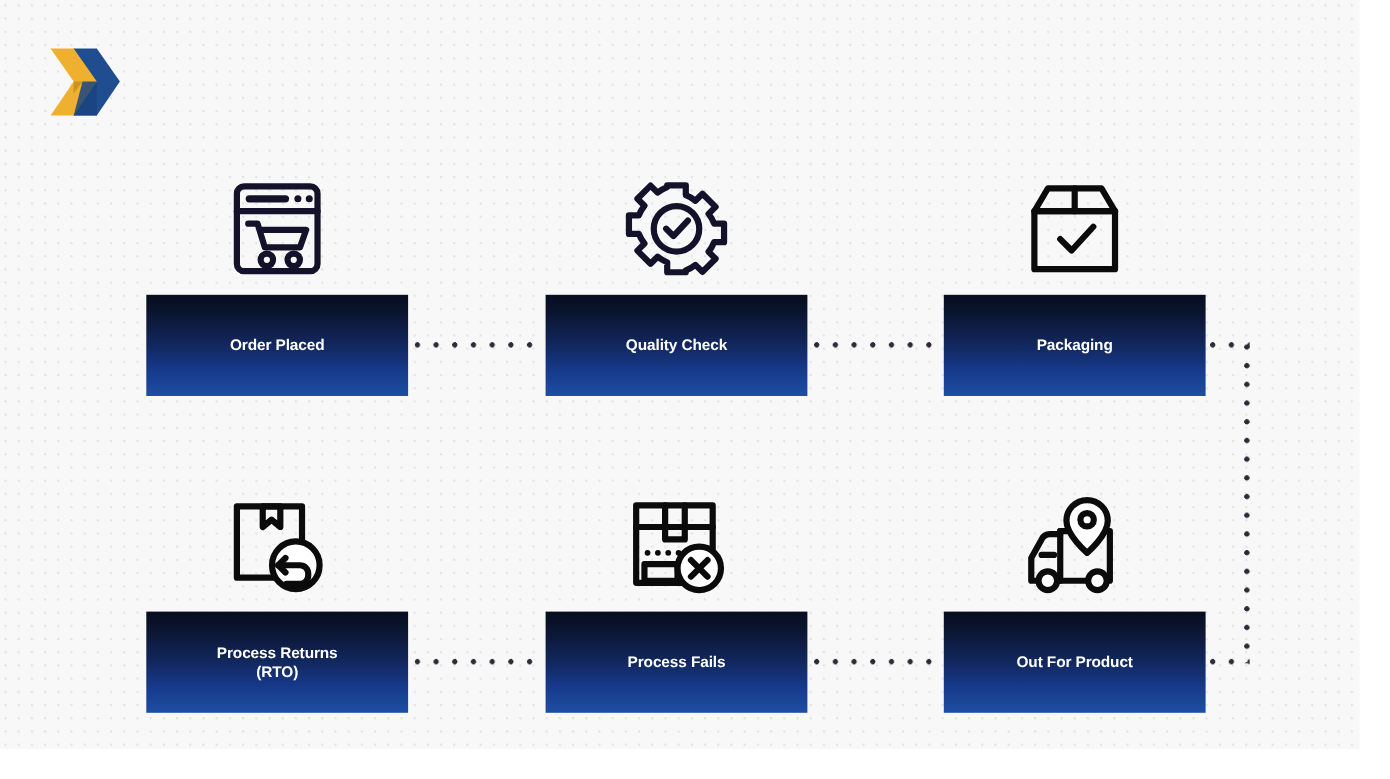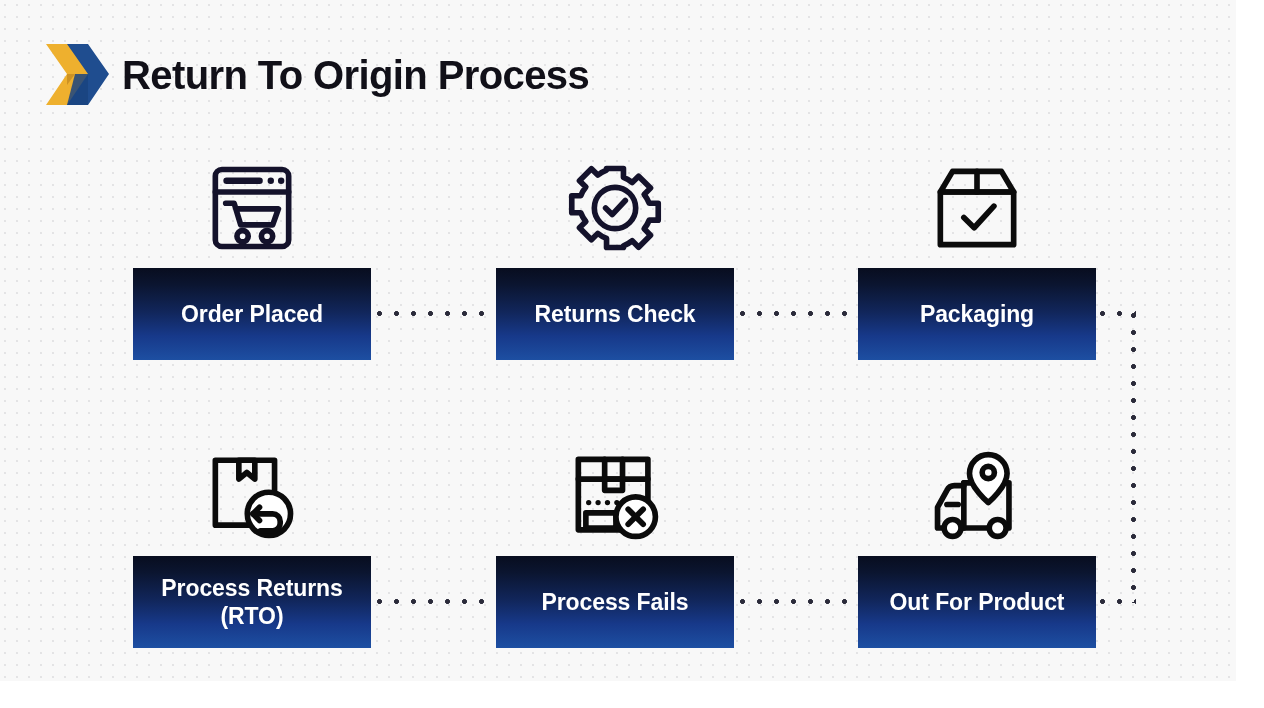--- a/index.html
+++ b/index.html
@@ -95,21 +95,21 @@
         #11265b 48%,
         #17398a 74%,
         #1d4fa2 100%);
     display: flex;
     align-items: center;
     justify-content: center;
     box-sizing: border-box;
   }
   .node-label {
     color: #ffffff;
-    font-size: 23px;
+    font-size: 14px;
     font-weight: 700;
     letter-spacing: -0.1px;
     text-align: center;
     line-height: 1.22;
     font-family: "Liberation Sans", sans-serif;
     white-space: pre-line;
   }
 
   
   #node-order-placed   { left: 133px; top: 156px; }
@@ -152,21 +152,20 @@
   <div id="backdrop"></div>
 
   <div id="header">
     <svg id="logo-mark" viewBox="0 0 82 70">
       <path d="M18 4 L40 4 L61 34 L40 65 L18 65 L39 34 Z" fill="#eeb02e"></path>
       <path d="M18 4 L40 4 L61 34 L40 65 L18 65 L39 34 Z" fill="#d59526" opacity="0.0"></path>
       <path d="M39 4 L60 4 L81 34 L60 65 L39 65 L60 34 Z" fill="#1f4d8f"></path>
       <path d="M47 34 L60 34 L60 65 L39 65 Z" fill="#1a4480" opacity="0.85"></path>
       <path d="M39 34 L47 34 L39 45 Z" fill="#c98f22" opacity="0.9"></path>
     </svg>
-    <div id="page-title">Return To Origin Process</div>
   </div>
 
   <div class="conn-h" id="conn-r1-a"></div>
   <div class="conn-h" id="conn-r1-b"></div>
 
   <div class="conn-h" id="conn-wrap-top"></div>
   <div class="conn-v" id="conn-wrap-side"></div>
   <div class="conn-h" id="conn-wrap-bottom"></div>
 
   <div class="conn-h" id="conn-r2-a"></div>
@@ -192,21 +191,21 @@
 
   <div class="node" id="node-quality-check">
     <div class="node-icon">
       <svg viewBox="0 0 100 100" fill="none" stroke="#14122b" stroke-width="6" stroke-linecap="round" stroke-linejoin="round">
         <path d="M41 8 h18 v9.5 a34 34 0 0 1 9.3 5.4 l6.8-6.8 12.7 12.7 -6.8 6.8 a34 34 0 0 1 5.4 9.3 H96 v18 h-9.6 a34 34 0 0 1 -5.4 9.3 l6.8 6.8 -12.7 12.7 -6.8-6.8 a34 34 0 0 1 -9.3 5.4 V92 H41 v-9.6 a34 34 0 0 1 -9.3-5.4 l-6.8 6.8 -12.7-12.7 6.8-6.8 a34 34 0 0 1 -5.4-9.3 H4 V37 h9.6 a34 34 0 0 1 5.4-9.3 l-6.8-6.8 12.7-12.7 6.8 6.8 a34 34 0 0 1 9.3-5.4 Z"></path>
         <circle cx="50" cy="50" r="22"></circle>
         <polyline points="40,50 47,57 61,42"></polyline>
       </svg>
     </div>
     <div class="node-box">
-      <div class="node-label">Returns Check</div>
+      <div class="node-label">Quality Check</div>
     </div>
   </div>
 
   <div class="node" id="node-packaging">
     <div class="node-icon">
       <svg viewBox="0 0 100 100" fill="none" stroke="#0b0b0b" stroke-width="6" stroke-linecap="round" stroke-linejoin="round">
         <path d="M24 11 H76 L89 33 H11 Z"></path>
         <rect x="11" y="33" width="78" height="56"></rect>
         <line x1="50" y1="11" x2="50" y2="33"></line>
         <polyline points="36,60 47,71 68,48"></polyline>

